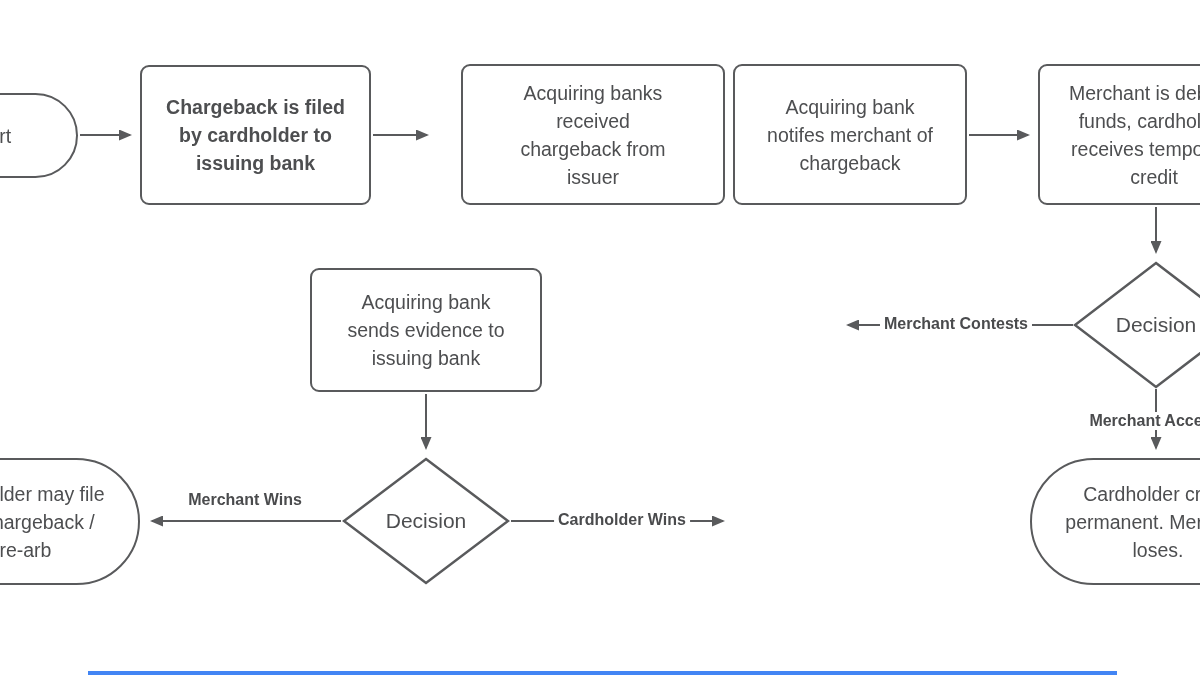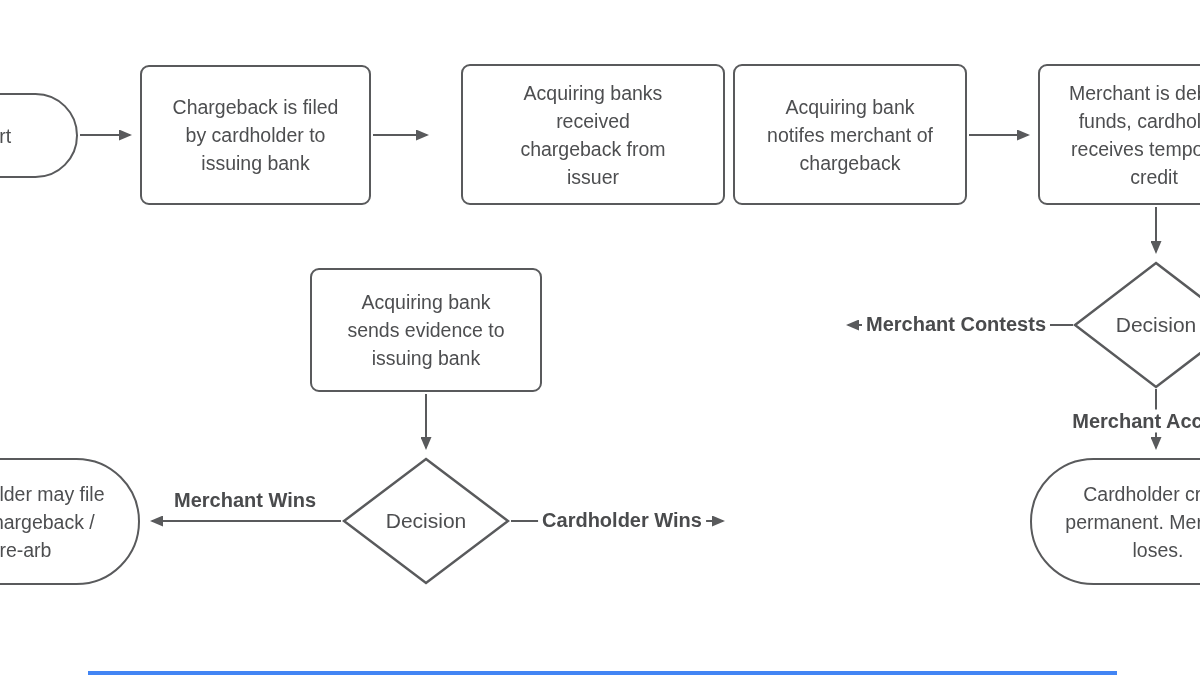--- a/index.html
+++ b/index.html
@@ -36,21 +36,21 @@
     color: #4d4e50;
     font-size: 21px;
   }
   .diamond-wrap svg { position: absolute; left: 0; top: 0; }
   .dtext { position: relative; text-align: center; }
   .edge-label {
     position: absolute;
     transform: translate(-50%, -50%);
     background: #ffffff;
     color: #4a4b4d;
-    font-size: 20px;
+    font-size: 16px;
     font-weight: bold;
     padding: 0 4px;
     white-space: nowrap;
   }
   .footer-bar { position: absolute; }
 </style>
 </head>
 <body>
 
 <div class="canvas">
@@ -70,21 +70,21 @@
       <line x1="1073" y1="325" x2="848" y2="325" marker-end="url(#arw)"></line>
       <line x1="426" y1="394" x2="426" y2="448" marker-end="url(#arw)"></line>
       <line x1="341" y1="521" x2="152" y2="521" marker-end="url(#arw)"></line>
       <line x1="511" y1="521" x2="723" y2="521" marker-end="url(#arw)"></line>
       <line x1="1156" y1="389" x2="1156" y2="448" marker-end="url(#arw)"></line>
     </g>
   </svg>
 
   <div class="shape" style="left:-97px; top:93px; width:175px; height:85px; border-radius:43px;">Start</div>
 
-  <div class="shape process" style="left:140px; top:65px; width:231px; height:140px;">Chargeback is filed
+  <div class="shape process" style="left:140px; top:65px; width:231px; height:140px;font-weight:bold;">Chargeback is filed
 by cardholder to
 issuing bank</div>
 
   <div class="shape process" style="left:437px; top:64px; width:264px; height:141px;margin-left:24px;">Acquiring banks
 received
 chargeback from
 issuer</div>
 
   <div class="shape process" style="left:733px; top:64px; width:234px; height:141px;">Acquiring bank
 notifes merchant of

